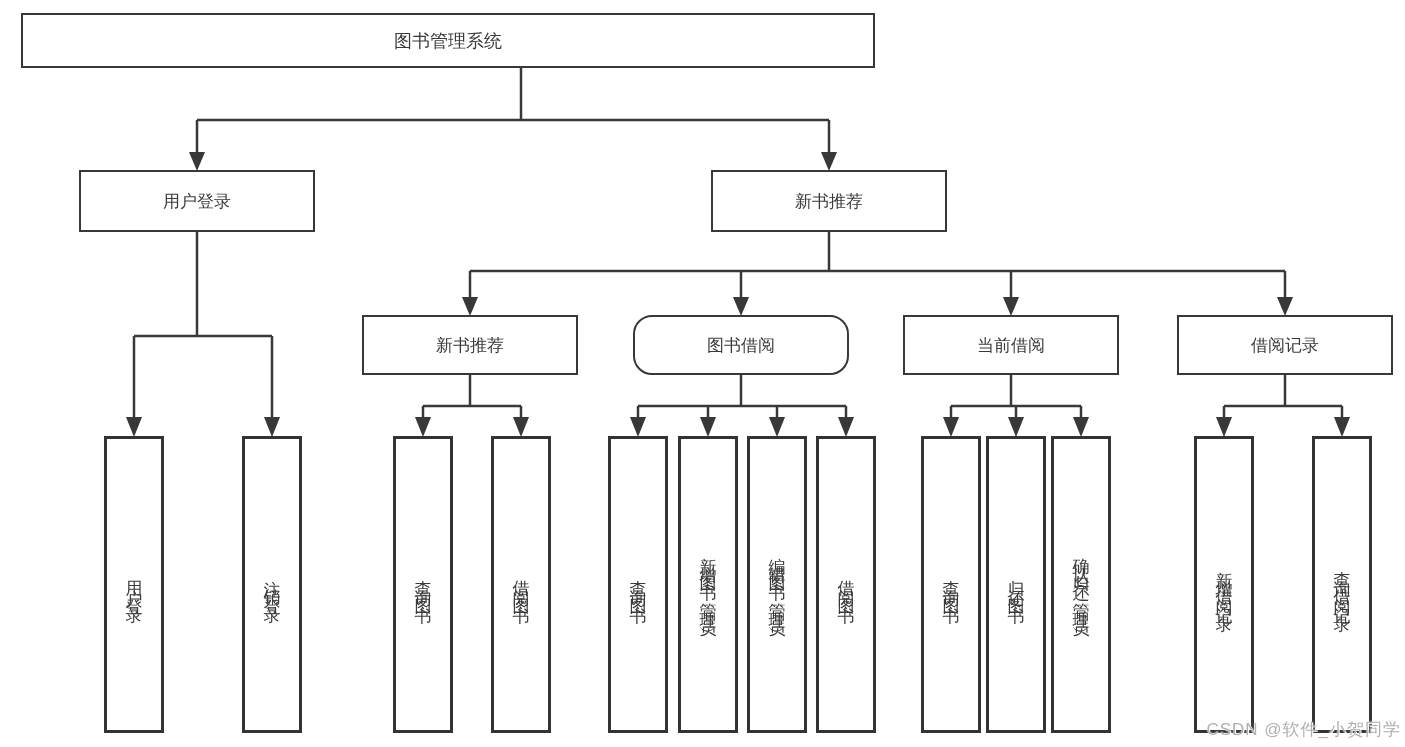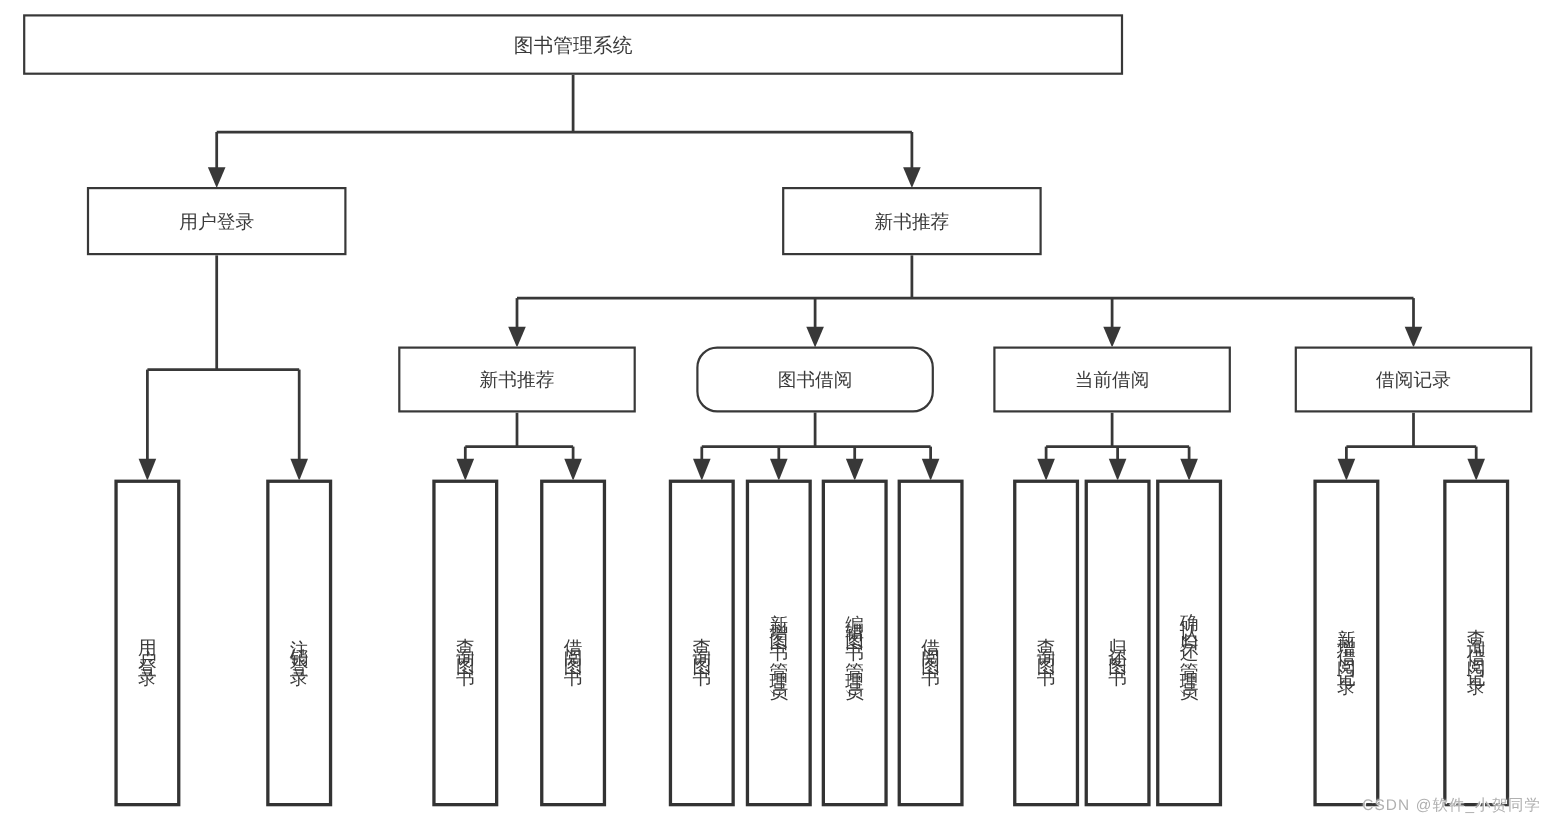--- a/index.html
+++ b/index.html
@@ -53,21 +53,21 @@
     text-orientation: mixed;
     font-size: 17px;
     letter-spacing: 9px;
     line-height: 1;
     white-space: nowrap;
   }
   #watermark {
     position: absolute;
     right: 4px;
     bottom: 6px;
-    font-size: 14px;
+    font-size: 17px;
     color: #b0b0b0;
     text-shadow: 0 0 2px #ffffff, 1px 1px 0 #ffffff;
     z-index: 3;
     letter-spacing: 1px;
   }
   line { stroke: #383838; stroke-width: 2.5; }
   polygon { fill: #383838; }
 </style>
 </head>
 <body>
@@ -129,21 +129,21 @@
     <polygon points="1073,417 1089,417 1081,437"></polygon>
 
     <line x1="1285" y1="375" x2="1285" y2="406"></line>
     <line x1="1224" y1="406" x2="1342" y2="406"></line>
     <line x1="1224" y1="406" x2="1224" y2="426"></line>
     <line x1="1342" y1="406" x2="1342" y2="426"></line>
     <polygon points="1216,417 1232,417 1224,437"></polygon>
     <polygon points="1334,417 1350,417 1342,437"></polygon>
   </svg>
 
-  <div class="box root" style="left:21px; top:13px; width:1000px; height:55px;">图书管理系统</div>
+  <div class="box root" style="left:21px; top:13px; width:854px; height:55px;">图书管理系统</div>
 
   <div class="box lvl" style="left:79px; top:170px; width:236px; height:62px;">用户登录</div>
   <div class="box lvl" style="left:711px; top:170px; width:236px; height:62px;">新书推荐</div>
 
   <div class="box lvl" style="left:362px; top:315px; width:216px; height:60px;">新书推荐</div>
   <div class="box lvl" style="left:633px; top:315px; width:216px; height:60px;border-radius:19px;">图书借阅</div>
   <div class="box lvl" style="left:903px; top:315px; width:216px; height:60px;">当前借阅</div>
   <div class="box lvl" style="left:1177px; top:315px; width:216px; height:60px;">借阅记录</div>
 
   <div class="leaf" style="left:104px;">

